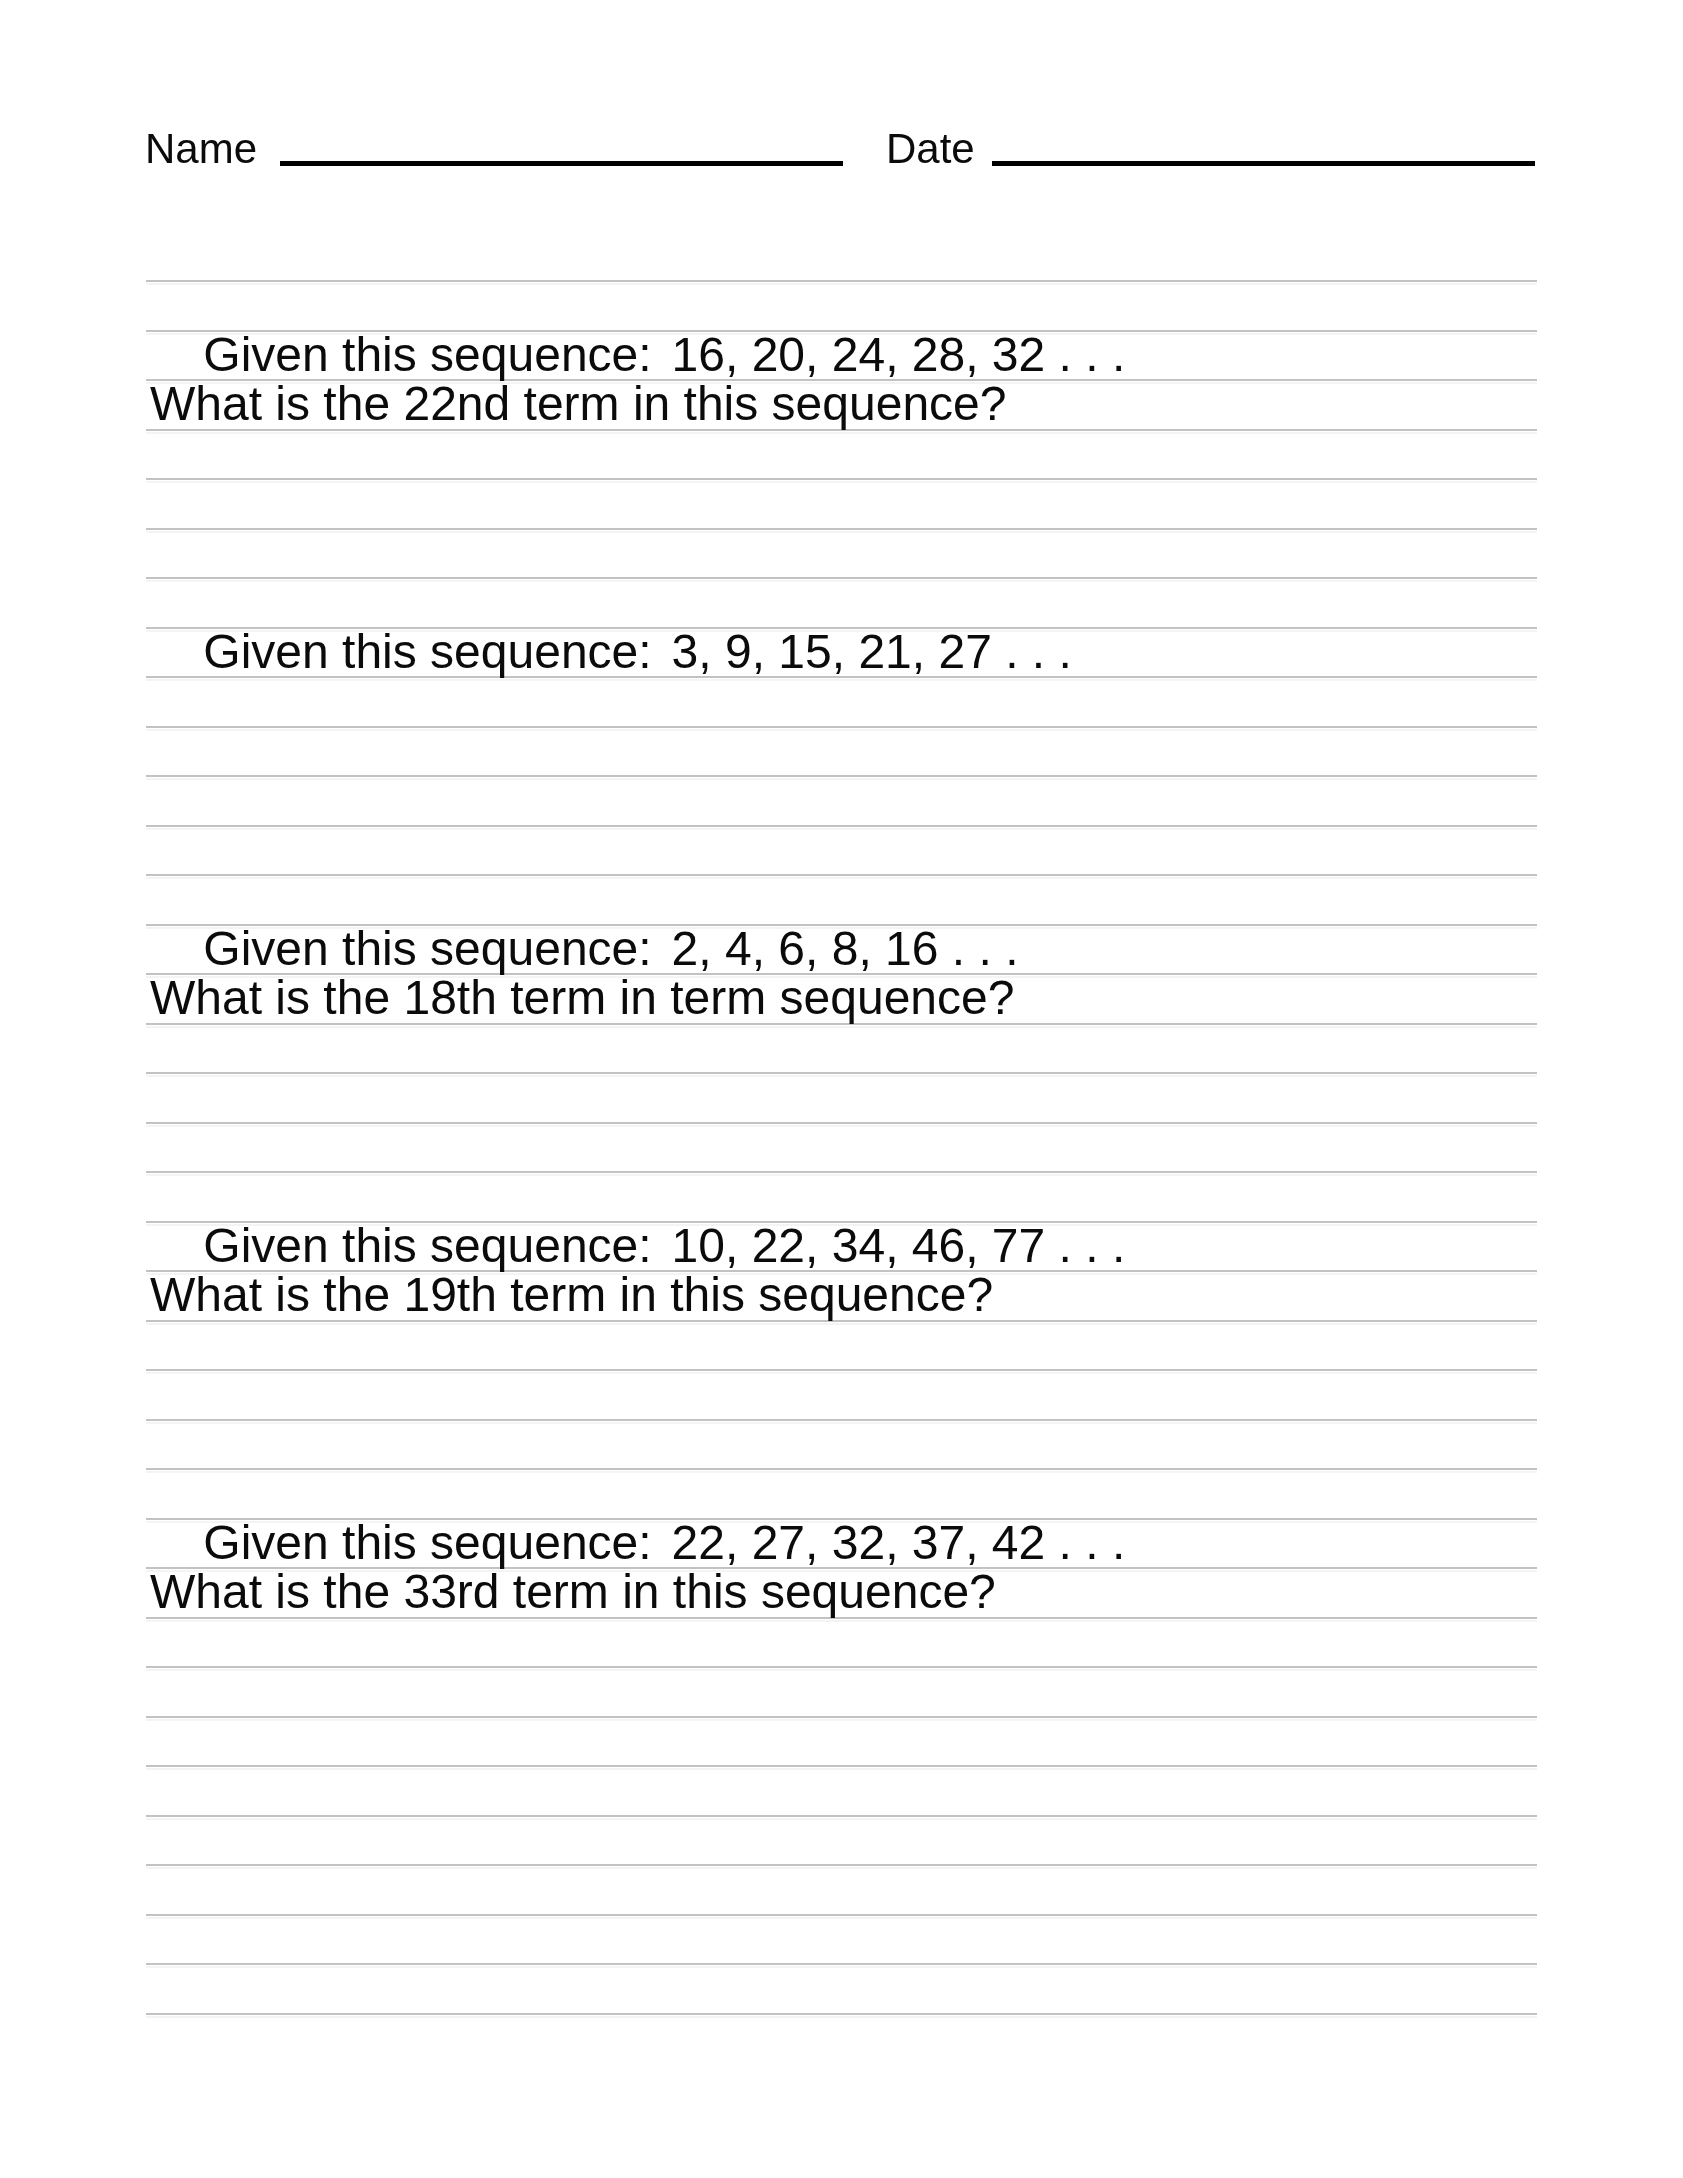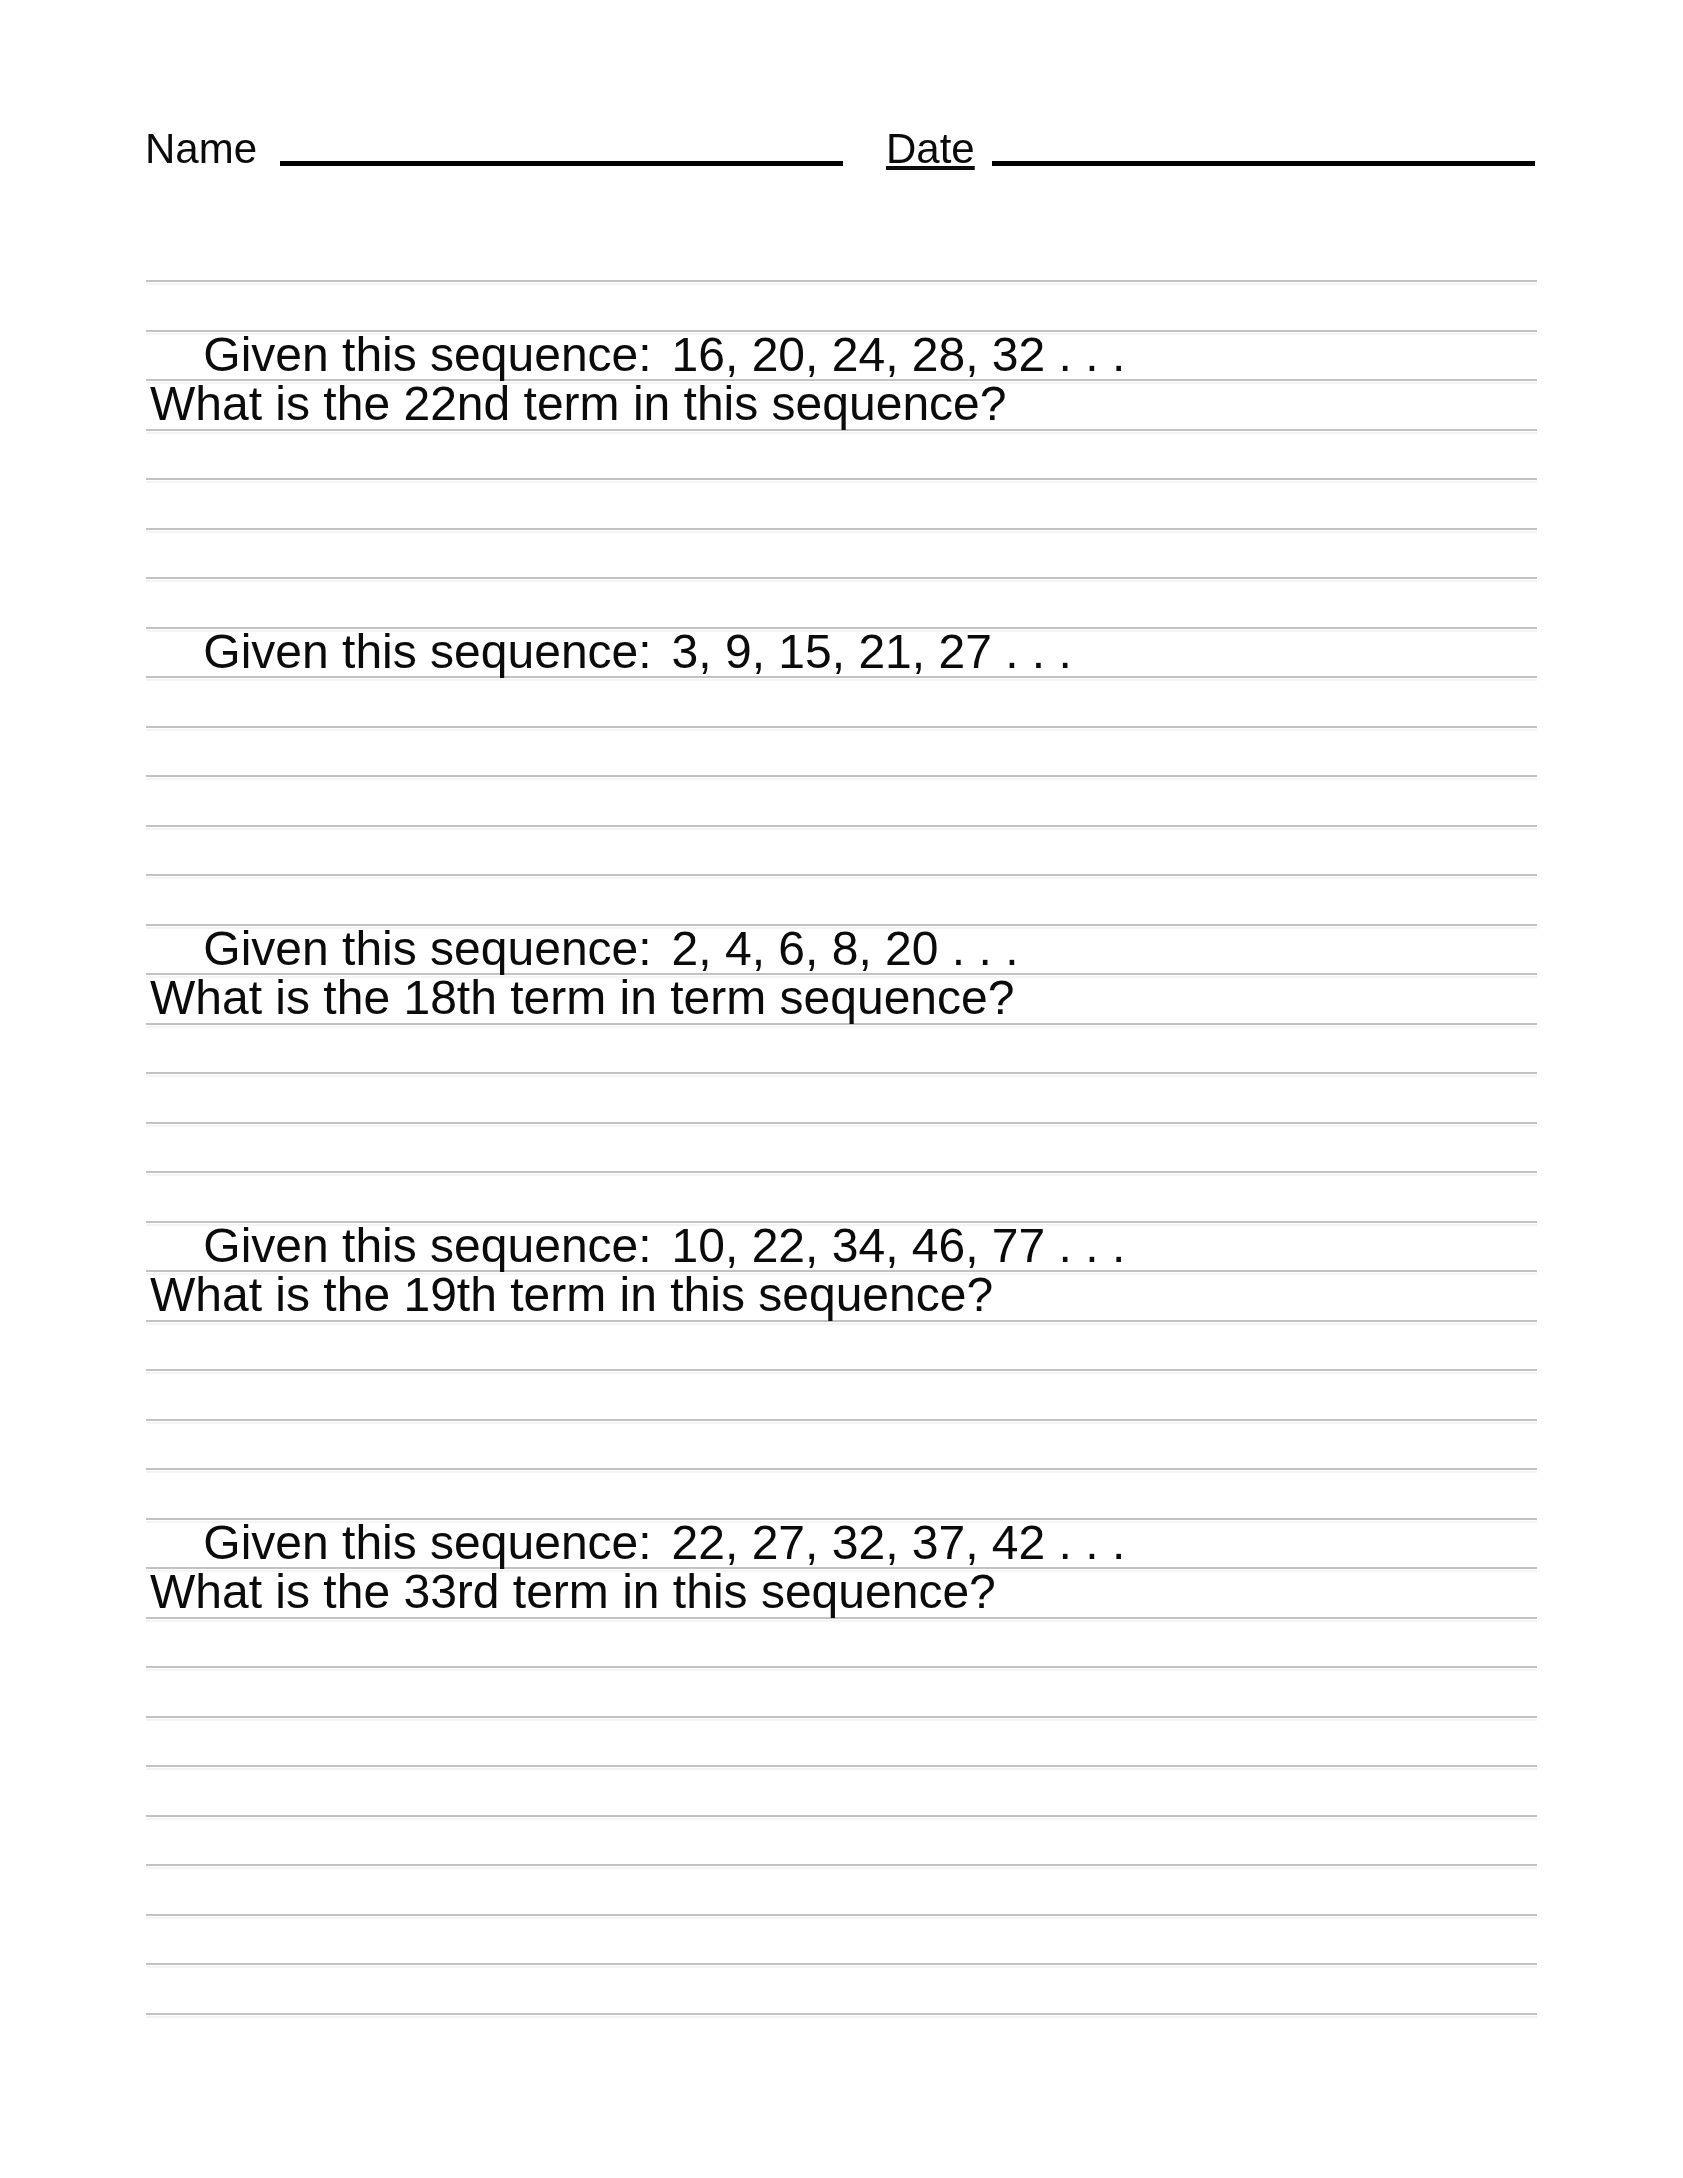--- a/index.html
+++ b/index.html
@@ -19,21 +19,21 @@
   
   .hdr-label {
     position: absolute;
     top: 126px;
     height: 46px;
     line-height: 46px;
     font-size: 42px;
     white-space: pre;
   }
   .name-label { left: 145px; text-align: center; }
-  .date-label { left: 886px; text-decoration: underline; }
+  .date-label { left: 886px; }
   .writein {
     position: absolute;
     top: 161px;
     height: 5px;
     background: #000000;
   }
   .name-line { left: 280px; width: 563px; }
   .date-line { left: 992px; width: 543px; }
   
   .rule {
@@ -108,21 +108,21 @@
   <div class="trow" style="top:280px">
     <span>Given this sequence:</span><span class="seq">16, 20, 24, 28, 32 . . .</span>
   </div>
   <div class="trow" style="top:379px">What is the 22nd term in this sequence?</div>
 
   <div class="trow" style="top:577px">
     <span>Given this sequence:</span><span class="seq">3, 9, 15, 21, 27 . . .</span>
   </div>
 
   <div class="trow" style="top:874px">
-    <span>Given this sequence:</span><span class="seq">2, 4, 6, 8, 20 . . .</span>
+    <span>Given this sequence:</span><span class="seq">2, 4, 6, 8, 16 . . .</span>
   </div>
   <div class="trow" style="top:973px">What is the 18th term in term sequence?</div>
 
   <div class="trow" style="top:1171px">
     <span>Given this sequence:</span><span class="seq">10, 22, 34, 46, 77 . . .</span>
   </div>
   <div class="trow" style="top:1270px">What is the 19th term in this sequence?</div>
 
   <div class="trow" style="top:1468px">
     <span>Given this sequence:</span><span class="seq">22, 27, 32, 37, 42 . . .</span>

